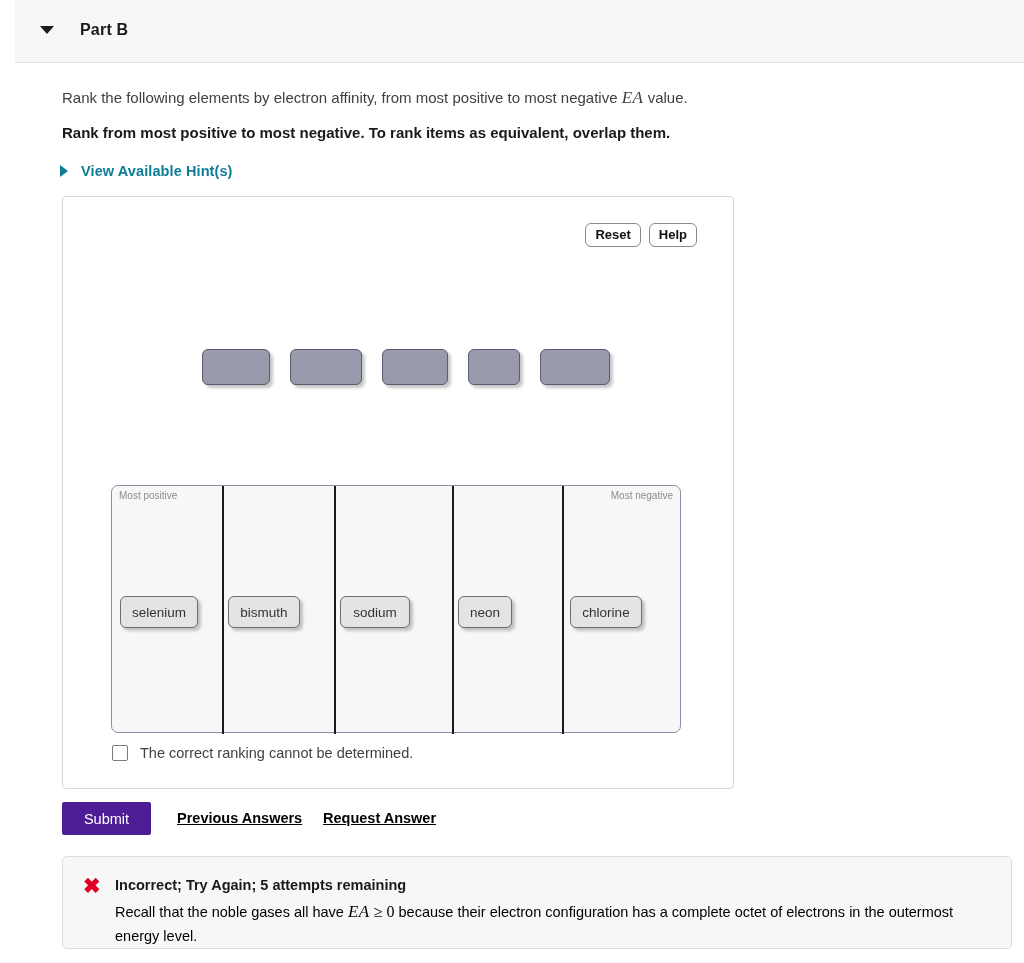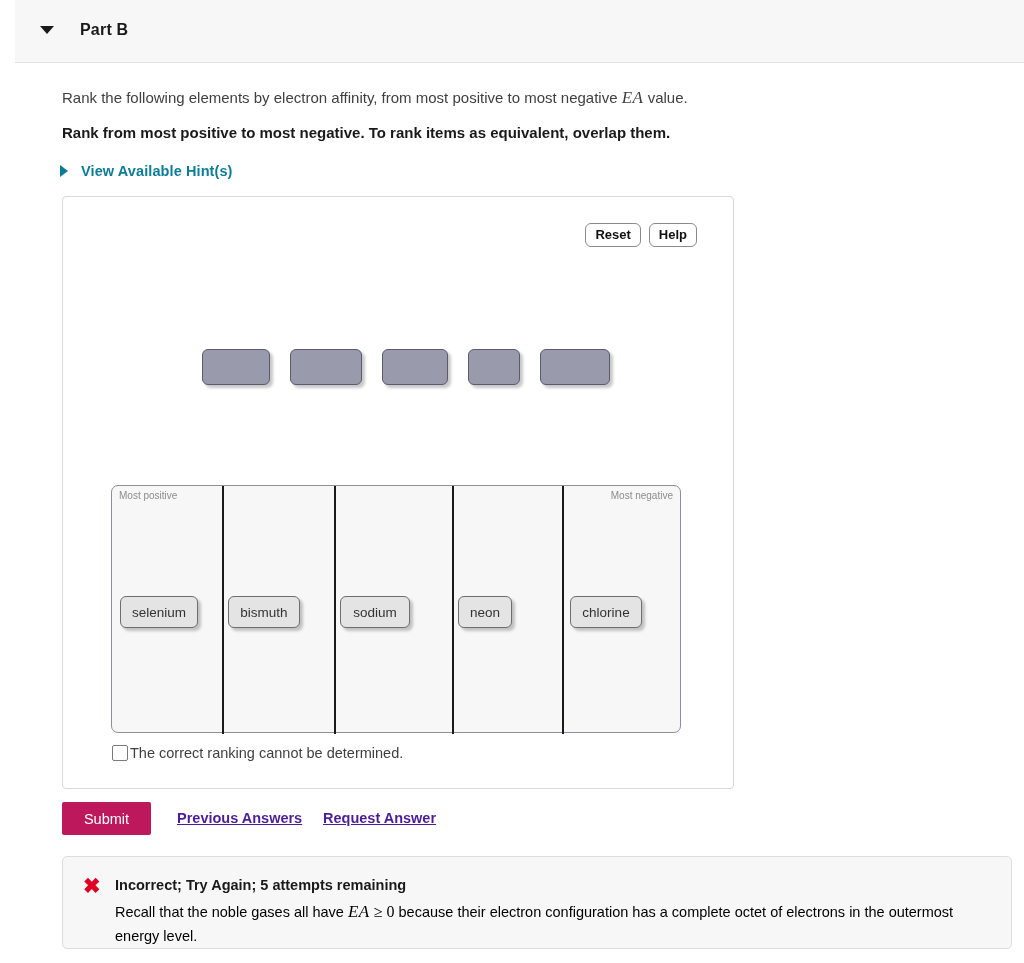--- a/index.html
+++ b/index.html
@@ -143,45 +143,45 @@
     box-shadow: 3px 3px 3px rgba(0,0,0,.22);
     display: flex; align-items: center; justify-content: center;
     font-size: 13.5px; color: #333;
     cursor: move;
     z-index: 4;
   }
 
   
   .cannot-row {
     position: absolute; left: 49px; top: 548px;
-    display: flex; align-items: center; gap: 2px;
+    display: flex; align-items: center; gap: 12px;
   }
   .cb {
     width: 16px; height: 16px;
     border: 1px solid #7a7a7a;
     border-radius: 2px;
     background: #fff;
     cursor: pointer;
   }
   .cannot-label { font-size: 14.5px; color: #3f3f3f; }
 
   
   .submit-btn {
     position: absolute; left: 62px; top: 802px;
     width: 89px; height: 33px;
-    background: #be185d;
+    background: #4c1d95;
     color: #ffffff;
     border: none; border-radius: 2px;
     font-family: "Liberation Sans", sans-serif;
     font-size: 14.5px;
     cursor: pointer;
   }
   .answer-link {
     position: absolute; top: 810px;
-    font-size: 14.5px; font-weight: bold; color: #4c1d95;
+    font-size: 14.5px; font-weight: bold; color: #000000;
     text-decoration: underline;
     cursor: pointer;
   }
   .link-prev { left: 177px; }
   .link-req  { left: 323px; }
 
   
   .feedback {
     position: absolute; left: 62px; top: 856px;
     width: 950px; height: 93px;

